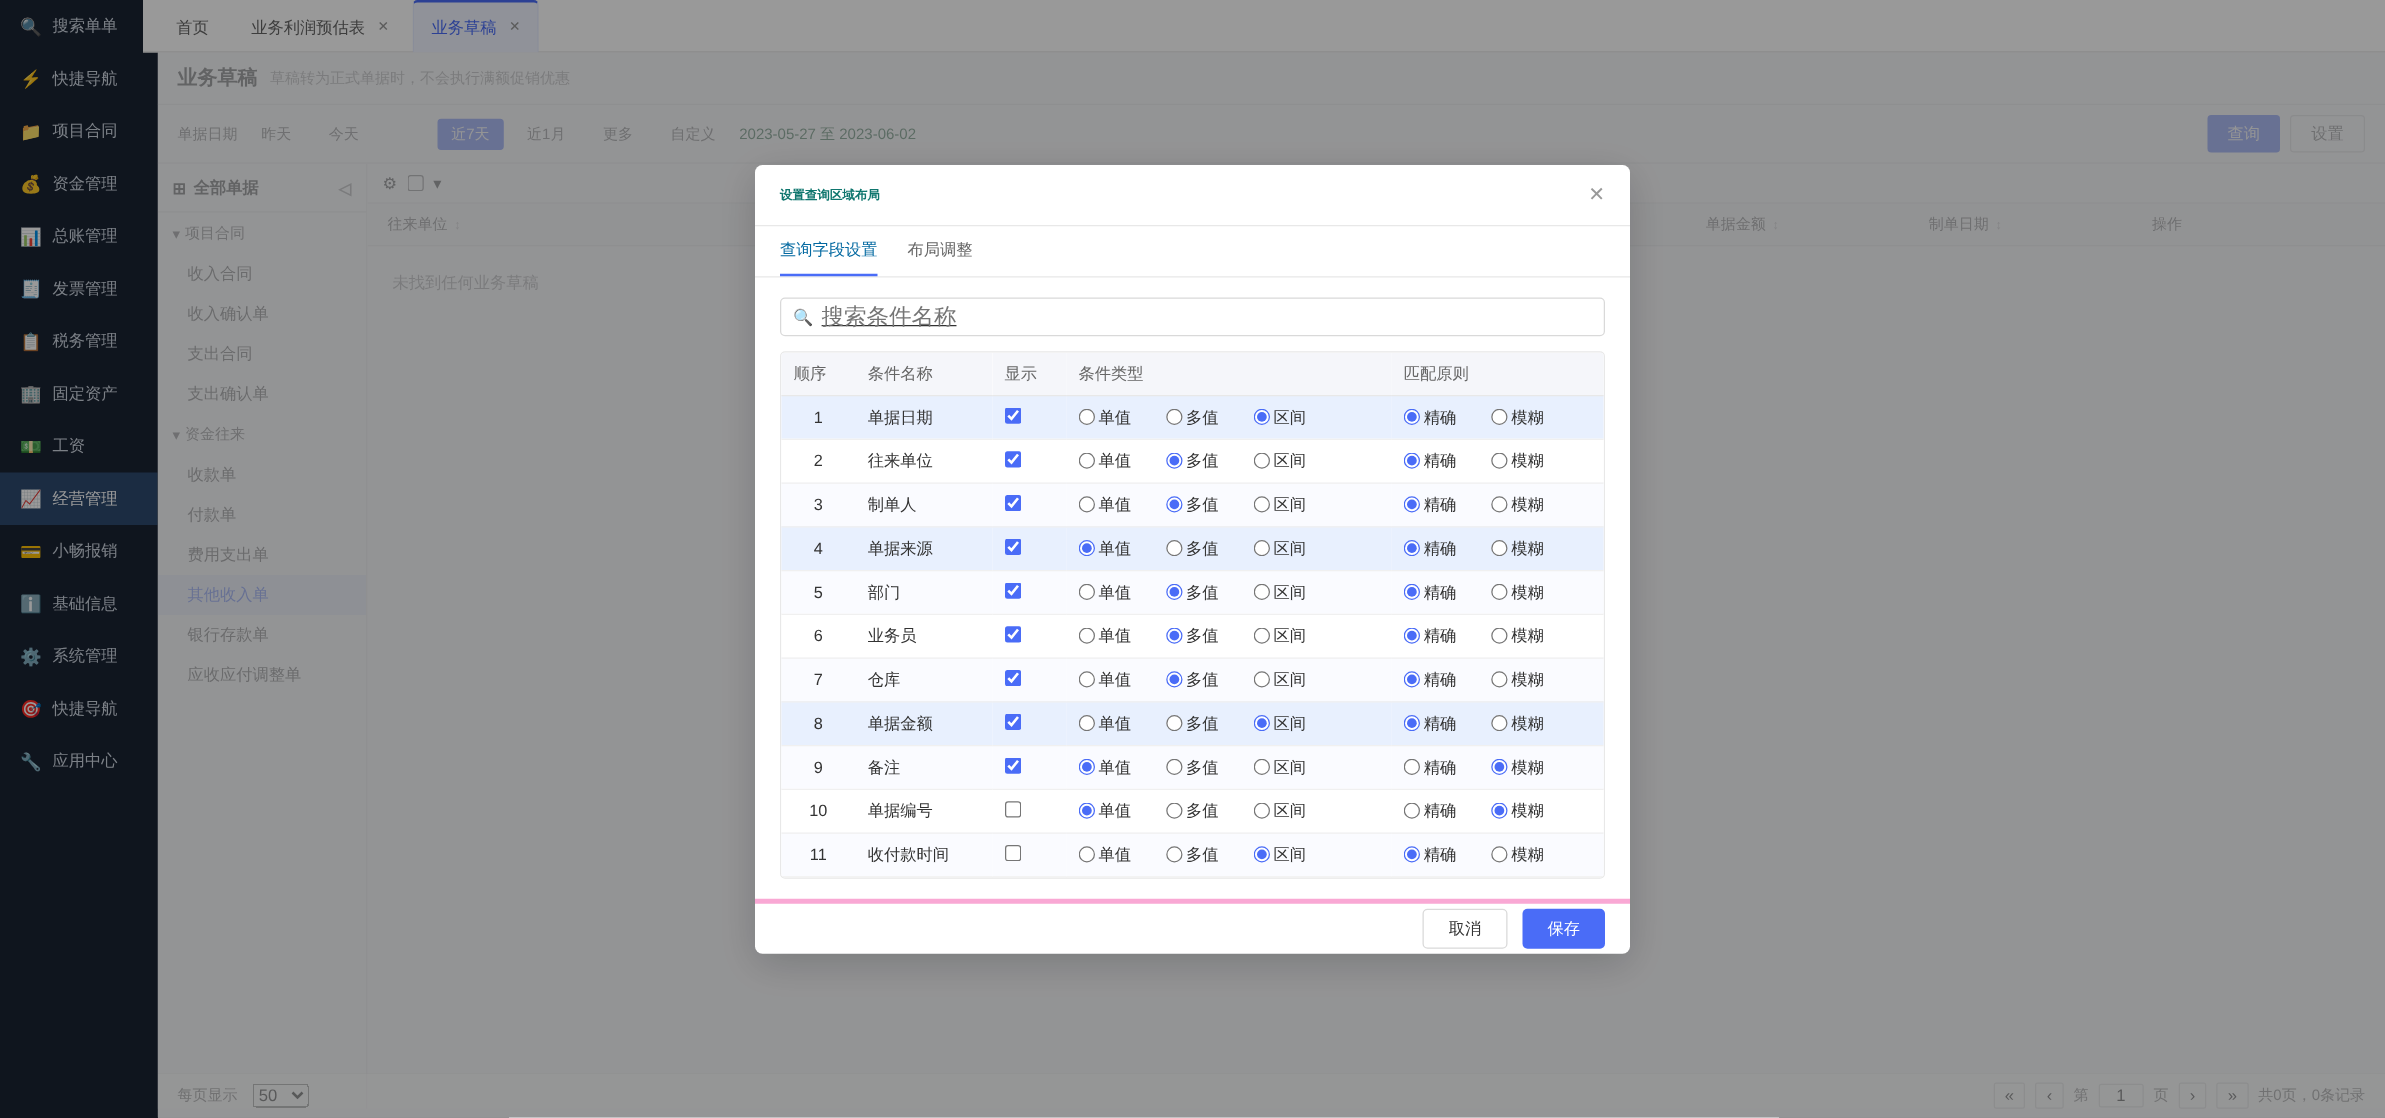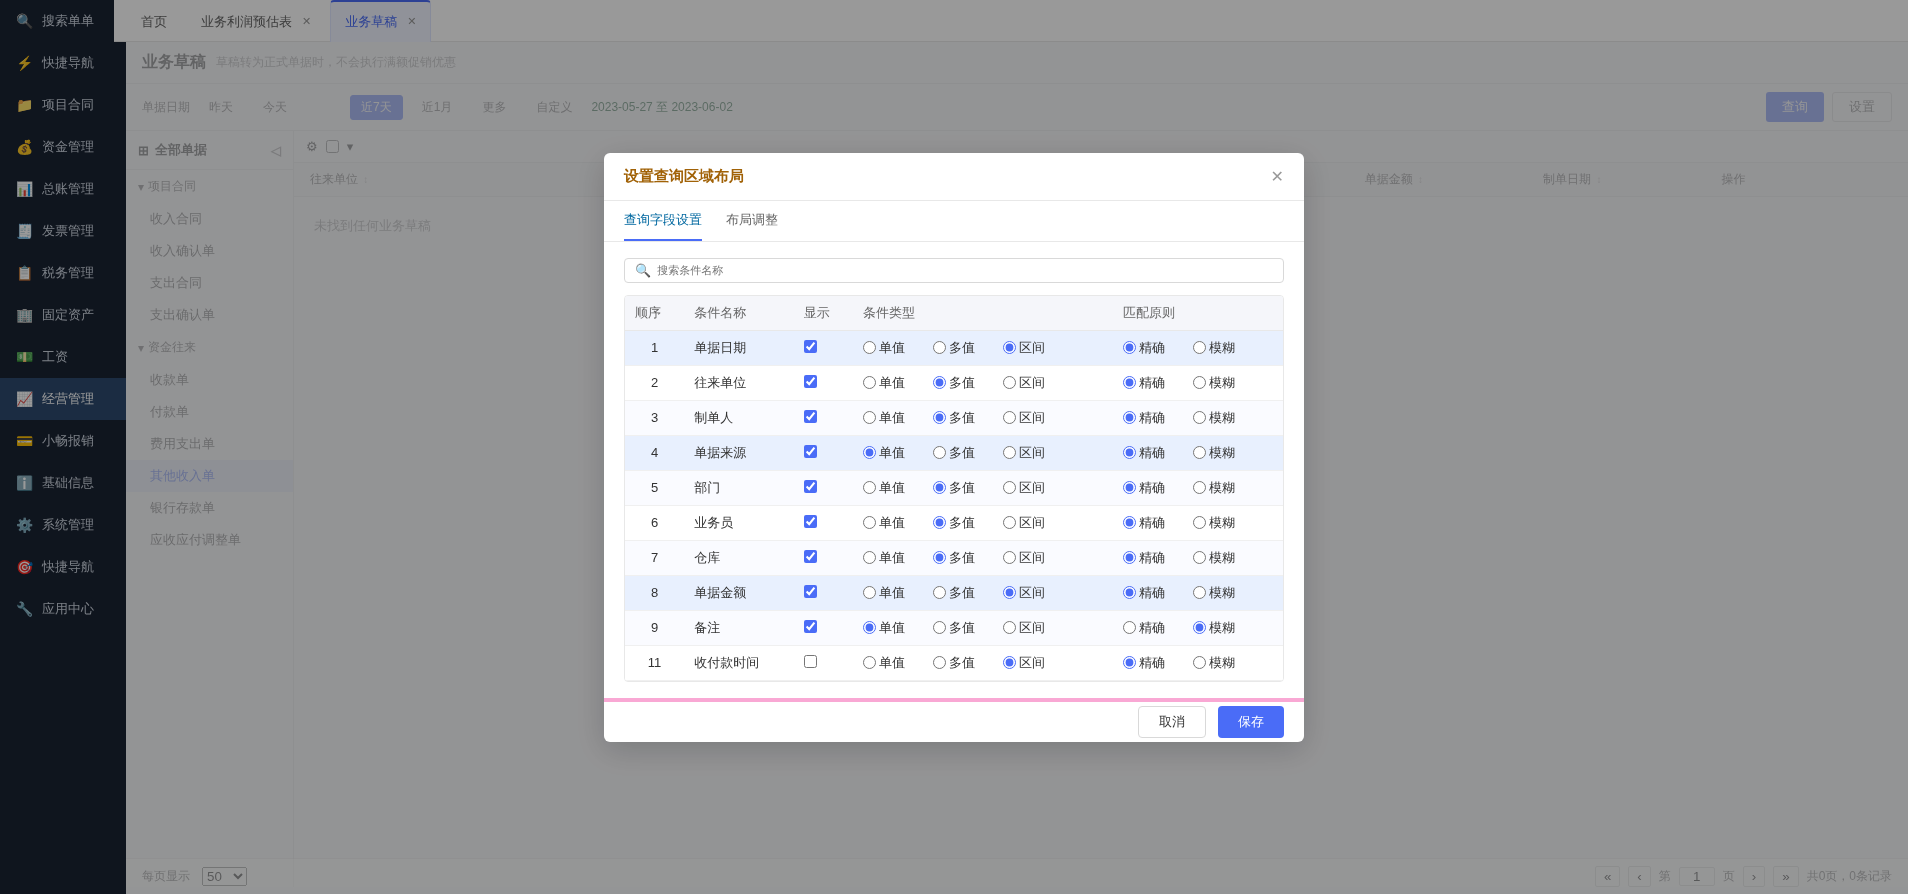--- a/index.html
+++ b/index.html
@@ -116,37 +116,37 @@
       display: flex; align-items: center; justify-content: center;
     }
     .modal {
       background: #fff; border-radius: 6px; width: 700px; max-height: 640px;
       display: flex; flex-direction: column; box-shadow: 0 8px 32px rgba(0,0,0,0.18);
     }
     .modal-header {
       padding: 14px 20px; border-bottom: 1px solid #e8e8e8;
       display: flex; align-items: center; justify-content: space-between;
     }
-    .modal-title { font-size: 15px; font-weight: 600; color: #a16207; }
+    .modal-title { font-size: 10px; font-weight: 600; color: #0f766e; }
     .modal-close { cursor: pointer; color: #999; font-size: 16px; }
     .modal-tabs {
       display: flex; border-bottom: 1px solid #e8e8e8; padding: 0 20px;
     }
     .modal-tab {
       padding: 10px 0; margin-right: 24px; cursor: pointer;
       font-size: 13px; color: #666; border-bottom: 2px solid transparent;
     }
     .modal-tab.active { color: #0369a1; border-bottom-color: #4a6cf7; }
     .modal-body { padding: 16px 20px; flex: 1; overflow: hidden; display: flex; flex-direction: column; }
     .modal-search {
       display: flex; align-items: center; border: 1px solid #d9d9d9;
       border-radius: 4px; padding: 4px 10px; gap: 6px; margin-bottom: 12px;
     }
     .modal-search input {
-      border: none; outline: none; flex: 1; font-size: 11px; color: #333;
+      border: none; outline: none; flex: 1; font-size: 18px; color: #333; text-decoration: underline;
     }
     .modal-search-icon { color: #999; font-size: 13px; }
 
     
     .modal-table-wrap { flex: 1; overflow-y: auto; border: 1px solid #e8e8e8; border-radius: 4px; }
     .modal-table { width: 100%; border-collapse: collapse; font-size: 13px; }
     .modal-table th {
       background: #f5f6fa; padding: 8px 10px; text-align: left;
       border-bottom: 1px solid #e8e8e8; color: #666; font-weight: 500;
       position: sticky; top: 0;
@@ -548,20 +548,38 @@
                   </div>
                 </td>
                 <td>
                   <div class="radio-group">
                     <label class="radio-item"><input type="radio" name="match_8" style="">精确</label>
                     <label class="radio-item"><input type="radio" name="match_8" checked="" style="">模糊</label>
                   </div>
                 </td>
               </tr>
               <tr>
+                <td class="order-cell">10</td>
+                <td>单据编号</td>
+                <td><input type="checkbox" class="modal-checkbox" style=""></td>
+                <td>
+                  <div class="radio-group">
+                    <label class="radio-item"><input type="radio" name="cond_9" checked="" style="">单值</label>
+                    <label class="radio-item"><input type="radio" name="cond_9" style="">多值</label>
+                    <label class="radio-item"><input type="radio" name="cond_9" style="">区间</label>
+                  </div>
+                </td>
+                <td>
+                  <div class="radio-group">
+                    <label class="radio-item"><input type="radio" name="match_9" style="">精确</label>
+                    <label class="radio-item"><input type="radio" name="match_9" checked="" style="">模糊</label>
+                  </div>
+                </td>
+              </tr>
+              <tr>
                 <td class="order-cell">11</td>
                 <td>收付款时间</td>
                 <td><input type="checkbox" class="modal-checkbox" style=""></td>
                 <td>
                   <div class="radio-group">
                     <label class="radio-item"><input type="radio" name="cond_10" style="">单值</label>
                     <label class="radio-item"><input type="radio" name="cond_10" style="">多值</label>
                     <label class="radio-item"><input type="radio" name="cond_10" checked="" style="">区间</label>
                   </div>
                 </td>

